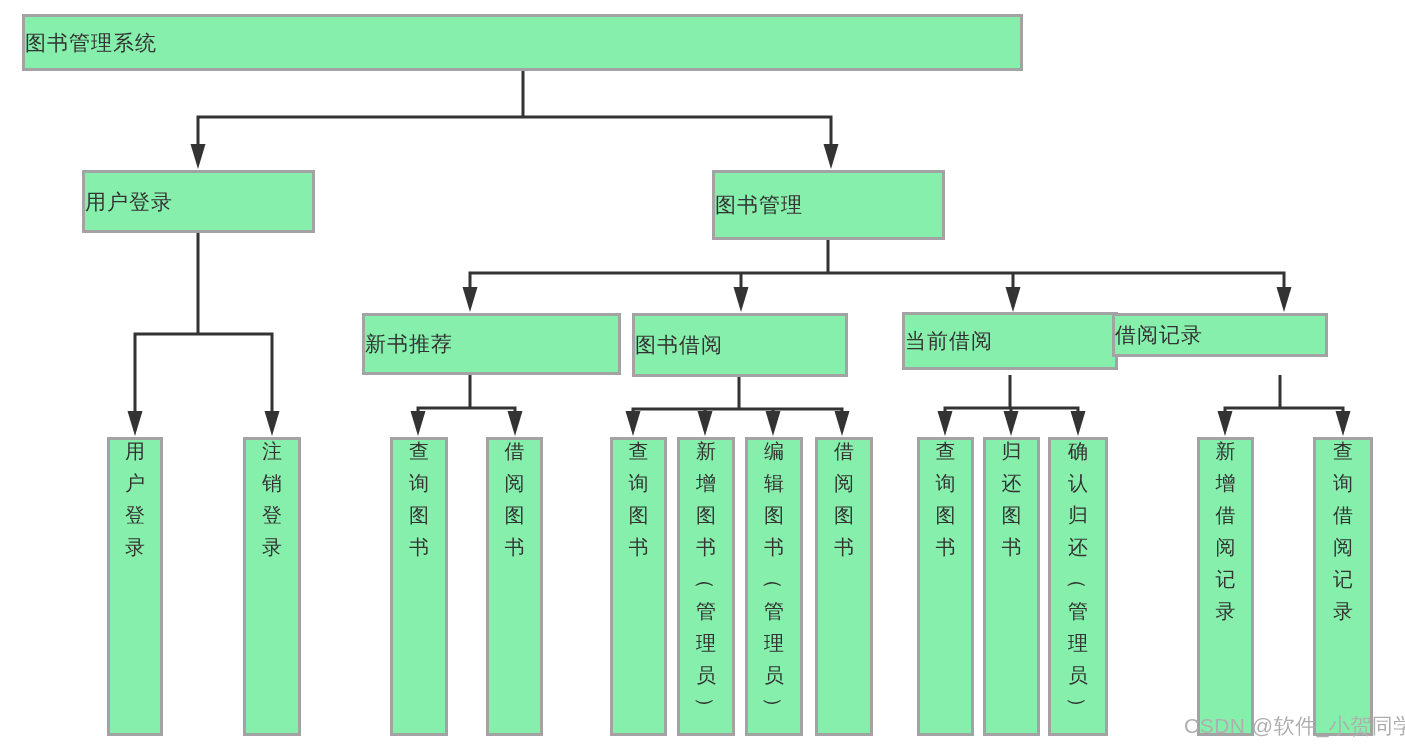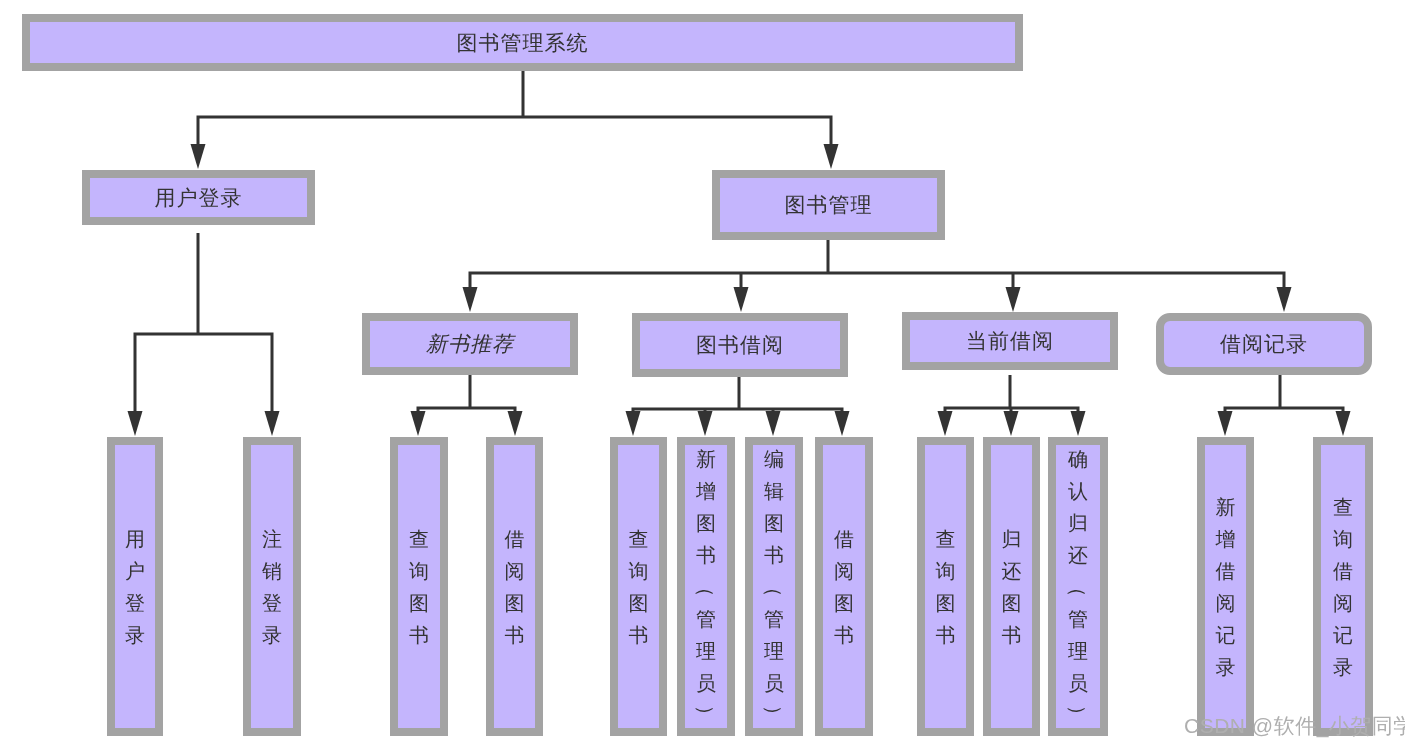--- a/index.html
+++ b/index.html
@@ -4,22 +4,22 @@
 <style>
   html,body{margin:0;padding:0;}
   body{
     width:1405px;height:747px;position:relative;overflow:hidden;
     background:#ffffff;color:#333333;
     font-family:"Liberation Sans","DejaVu Sans",sans-serif;
   }
   .connectors{position:absolute;left:0;top:0;z-index:1;}
   .node{
     position:absolute;box-sizing:border-box;z-index:2;
-    border:8px solid #a3a3a3;background:#c4b5fd;
-    display:flex;align-items:center;justify-content:center;
+    border:3px solid #a3a3a3;background:#86efac;
+    display:flex;align-items:center;justify-content:flex-start;
     font-size:21px;letter-spacing:1px;color:#333333;
   }
   .leaf{
     flex-direction:column;gap:10px;font-size:20px;letter-spacing:0;
   }
   .vchar{display:block;width:22px;height:22px;line-height:22px;text-align:center;}
   .vchar.rot{transform:rotate(90deg);}
   .watermark{
     position:absolute;left:1184px;top:712px;z-index:5;
     font-size:21px;color:#afafaf;letter-spacing:0.5px;white-space:nowrap;
@@ -68,37 +68,37 @@
     <polygon points="1070.5,411 1085.5,411 1078,436"></polygon>
     <polygon points="1217.5,411 1232.5,411 1225,436"></polygon>
     <polygon points="1335.5,411 1350.5,411 1343,436"></polygon>
   </g>
 </svg>
 
 <div class="node" style="left:22px;top:14px;width:1001px;height:57px;">
   <span>图书管理系统</span>
 </div>
 
-<div class="node" style="left:82px;top:170px;width:233px;height:55px;">
+<div class="node" style="left:82px;top:170px;width:233px;height:63px;">
   <span>用户登录</span>
 </div>
 <div class="node" style="left:712px;top:170px;width:233px;height:70px;">
   <span>图书管理</span>
 </div>
 
-<div class="node" style="left:362px;top:313px;width:216px;height:62px;font-style:italic;">
+<div class="node" style="left:362px;top:313px;width:259px;height:62px;">
   <span>新书推荐</span>
 </div>
 <div class="node" style="left:632px;top:313px;width:216px;height:64px;">
   <span>图书借阅</span>
 </div>
 <div class="node" style="left:902px;top:312px;width:216px;height:58px;">
   <span>当前借阅</span>
 </div>
-<div class="node" style="left:1156px;top:313px;width:216px;height:62px;border-radius:14px;">
+<div class="node" style="left:1112px;top:313px;width:216px;height:44px;">
   <span>借阅记录</span>
 </div>
 
 <div class="node leaf" style="left:107px;top:437px;width:56px;height:299px;">
     <span class="vchar">用</span>
     <span class="vchar">户</span>
     <span class="vchar">登</span>
     <span class="vchar">录</span>
   </div>
 <div class="node leaf" style="left:243px;top:437px;width:58px;height:299px;">

